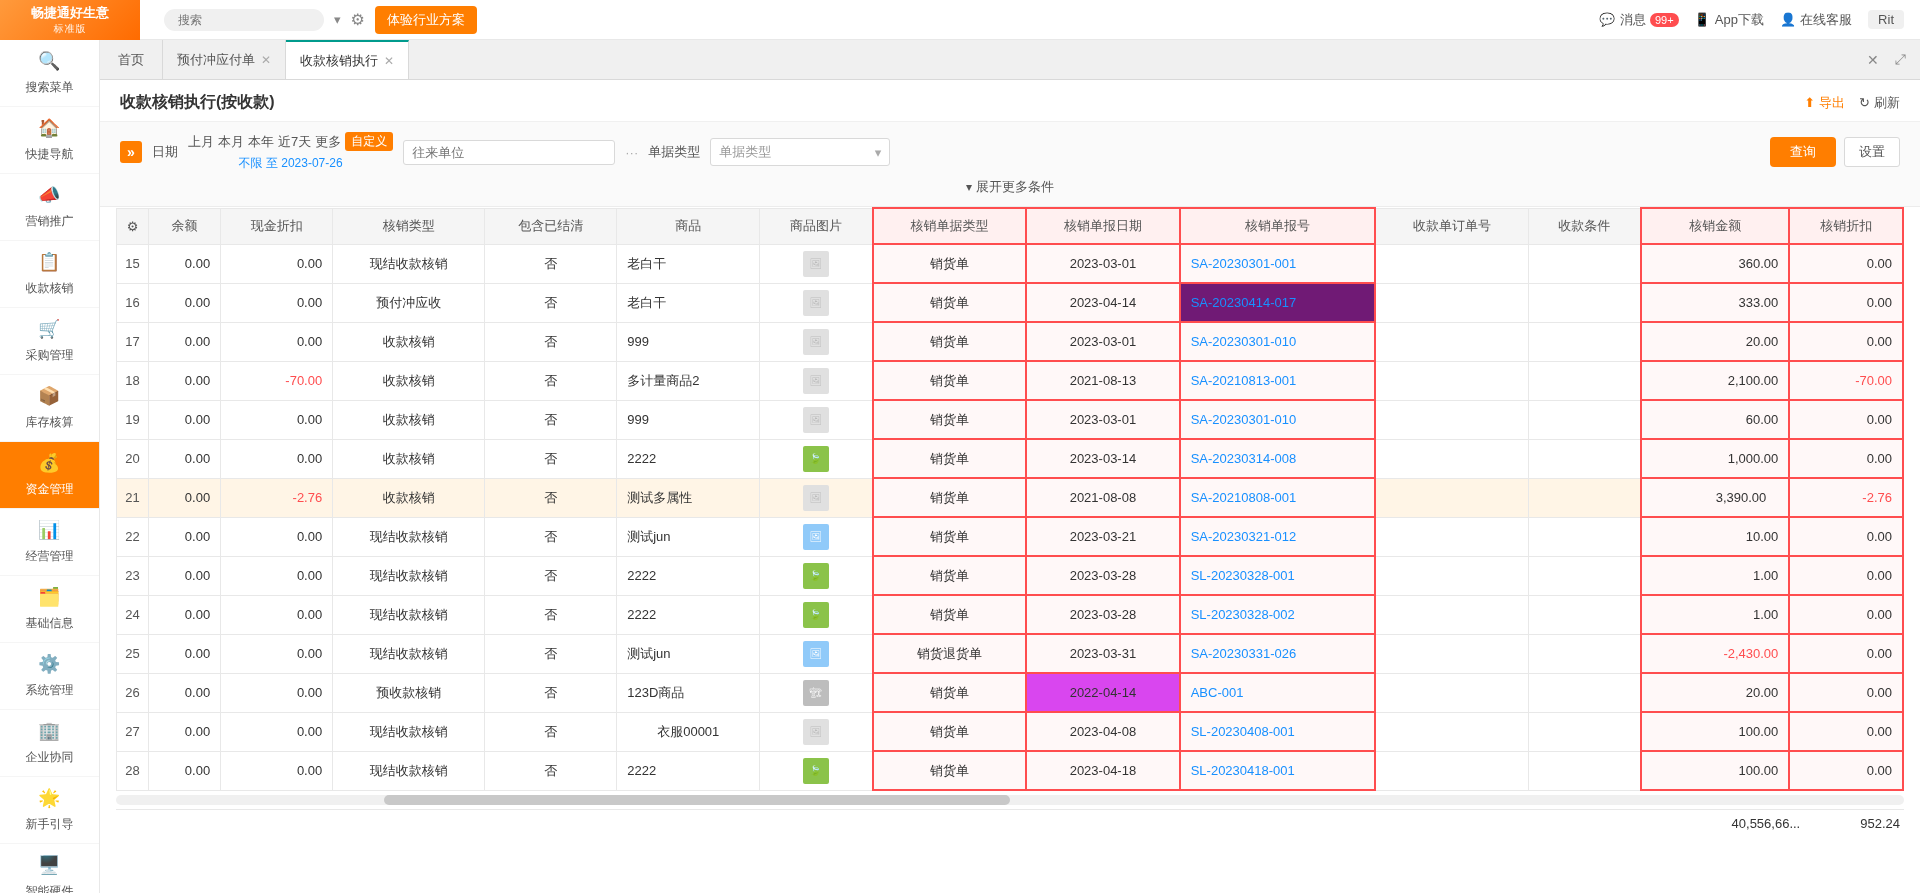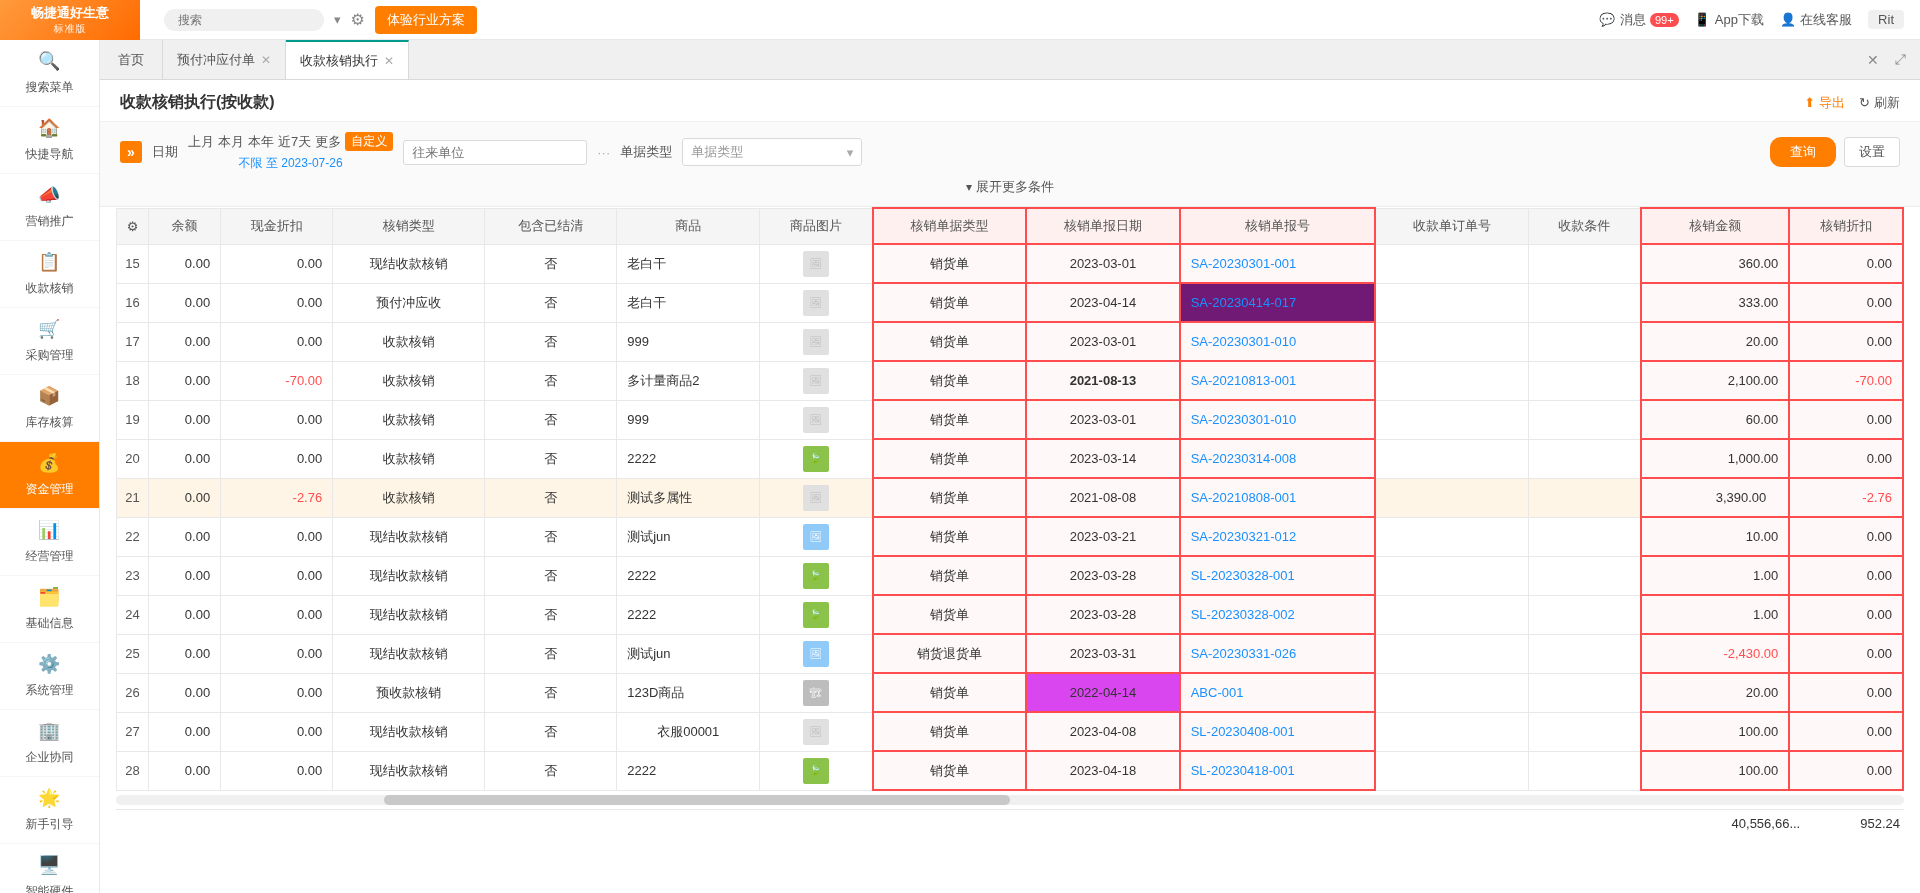--- a/index.html
+++ b/index.html
@@ -176,33 +176,33 @@
                 <span style="color:#555; cursor:pointer; font-size:13px;">上月</span>
                 <span style="color:#555; cursor:pointer; font-size:13px;">本月</span>
                 <span style="color:#555; cursor:pointer; font-size:13px;">本年</span>
                 <span style="color:#555; cursor:pointer; font-size:13px;">近7天</span>
                 <span style="color:#555; cursor:pointer; font-size:13px;">更多</span>
                 <span style="background:#ff7e00; color:#fff; border-radius:3px; padding:1px 6px; cursor:pointer; font-size:12px;">自定义</span>
               </div>
               <div style="font-size:12px; color:#1890ff;">不限 至 2023-07-26</div>
             </div>
 
-            <input class="filter-input" placeholder="往来单位" style="border: 1px solid rgb(217, 217, 217); border-radius: 3px; padding: 4px 8px; width: 184px; font-size: 13px; color: rgb(153, 153, 153);">
+            <input class="filter-input" placeholder="往来单位" style="border: 1px solid rgb(217, 217, 217); border-radius: 3px; padding: 4px 8px; width: 212px; font-size: 13px; color: rgb(153, 153, 153);">
 
             <span style="color:#aaa;">···</span>
 
             <span style="color:#555; font-size:13px;">单据类型</span>
 
             <div style="display:flex; align-items:center; border:1px solid #d9d9d9; border-radius:3px; padding:4px 8px; width:180px; background:#fff; cursor:pointer;">
               <span style="flex:1; color:#999; font-size:13px;">单据类型</span>
               <span style="color:#aaa;">▾</span>
             </div>
 
             <div style="margin-left:auto; display:flex; gap:8px;">
-              <button style="background:#ff7e00; color:#fff; border:none; border-radius:11px; padding:5px 20px; cursor:pointer; font-size:13px;">查询</button>
+              <button style="background:#ff7e00; color:#fff; border:none; border-radius:4px; padding:5px 20px; cursor:pointer; font-size:13px;">查询</button>
               <button style="background:#fff; color:#555; border:1px solid #d9d9d9; border-radius:3px; padding:5px 14px; cursor:pointer; font-size:13px;">设置</button>
             </div>
           </div>
 
           <div style="display:flex; justify-content:center; align-items:center; gap:4px; margin-top:6px; cursor:pointer;">
             <span style="color:#555; font-size:12px;">▾</span>
             <span style="color:#555; font-size:13px;">展开更多条件</span>
           </div>
         </div>
 
@@ -287,21 +287,21 @@
     <td style="border:1px solid #e8e8e8; padding:6px 8px; text-align:center; color:#555;">18</td>
     <td style="border:1px solid #e8e8e8; padding:6px 10px; text-align:right;">0.00</td>
     <td style="border:1px solid #e8e8e8; padding:6px 10px; text-align:right; color:#ff4d4f;">-70.00</td>
     <td style="border:1px solid #e8e8e8; padding:6px 10px; text-align:center;">收款核销</td>
     <td style="border:1px solid #e8e8e8; padding:6px 10px; text-align:center;">否</td>
     <td style="border:1px solid #e8e8e8; padding:6px 10px; text-align:left;">多计量商品2</td>
     <td style="border:1px solid #e8e8e8; padding:6px 10px; text-align:center;">
                     <div style="width:26px;height:26px;background:#e0e0e0;border-radius:2px;margin:auto;display:flex;align-items:center;justify-content:center;color:#bbb;font-size:10px;">🖼</div>
                   </td>
     <td style="border:2px solid #ff4d4f; background:#fff8f8; padding:6px 10px; text-align:center;">销货单</td>
-    <td style="border:2px solid #ff4d4f; background:#fff8f8; padding:6px 10px; text-align:center;font-weight:bold;">2021-08-13</td>
+    <td style="border:2px solid #ff4d4f; background:#fff8f8; padding:6px 10px; text-align:center;">2021-08-13</td>
     <td style="border:2px solid #ff4d4f; background:#fff8f8; padding:6px 10px; text-align:left;"><a class="link" style="color:#1890ff;cursor:pointer;text-decoration:none;">SA-20210813-001</a></td>
     <td style="border:1px solid #e8e8e8; padding:6px 10px; text-align:center;"></td>
     <td style="border:1px solid #e8e8e8; padding:6px 10px; text-align:center;"></td>
     <td style="border:2px solid #ff4d4f; background:#fff8f8; padding:6px 10px; text-align:right; ">2,100.00</td>
     <td style="border:2px solid #ff4d4f; background:#fff8f8; padding:6px 10px; text-align:right; color:#ff4d4f;">-70.00</td>
   </tr>
                 <tr>
     <td style="border:1px solid #e8e8e8; padding:6px 8px; text-align:center; color:#555;">19</td>
     <td style="border:1px solid #e8e8e8; padding:6px 10px; text-align:right;">0.00</td>
     <td style="border:1px solid #e8e8e8; padding:6px 10px; text-align:right; ">0.00</td>

